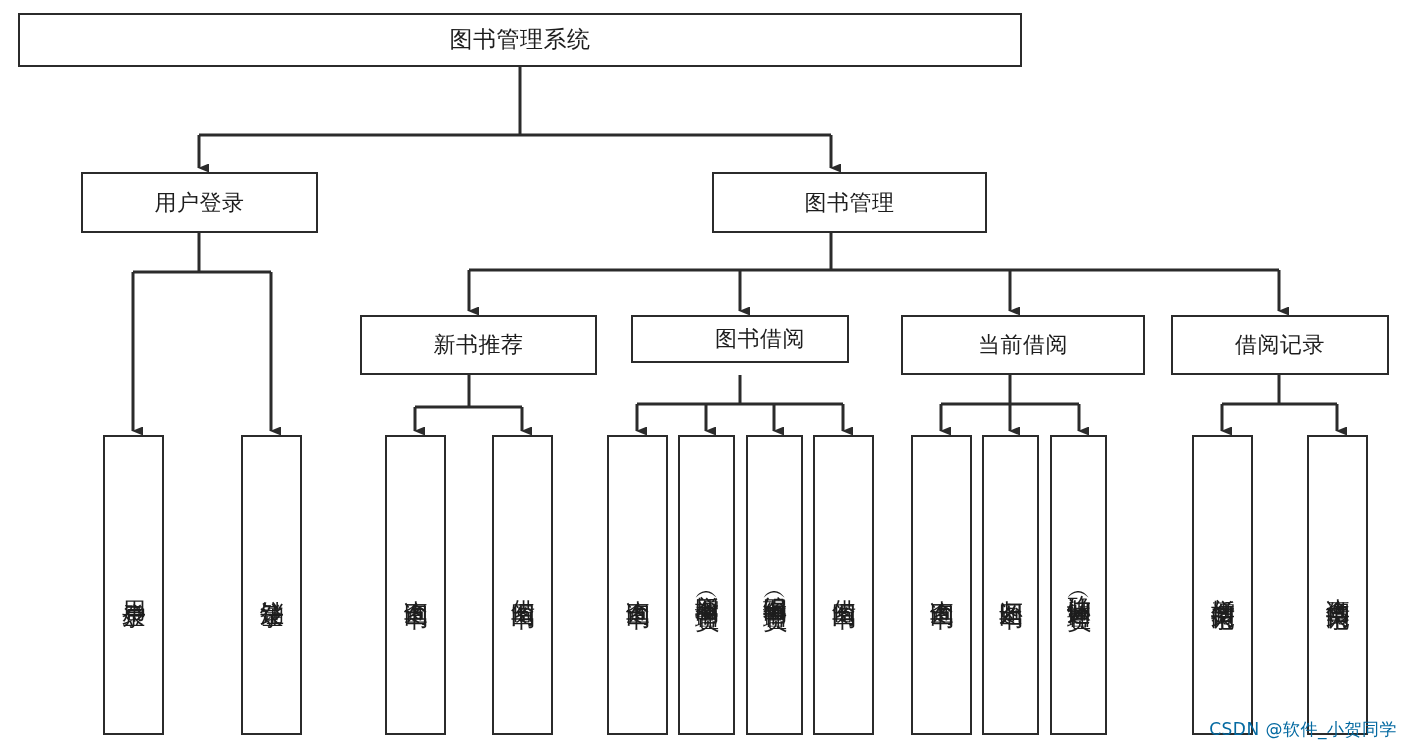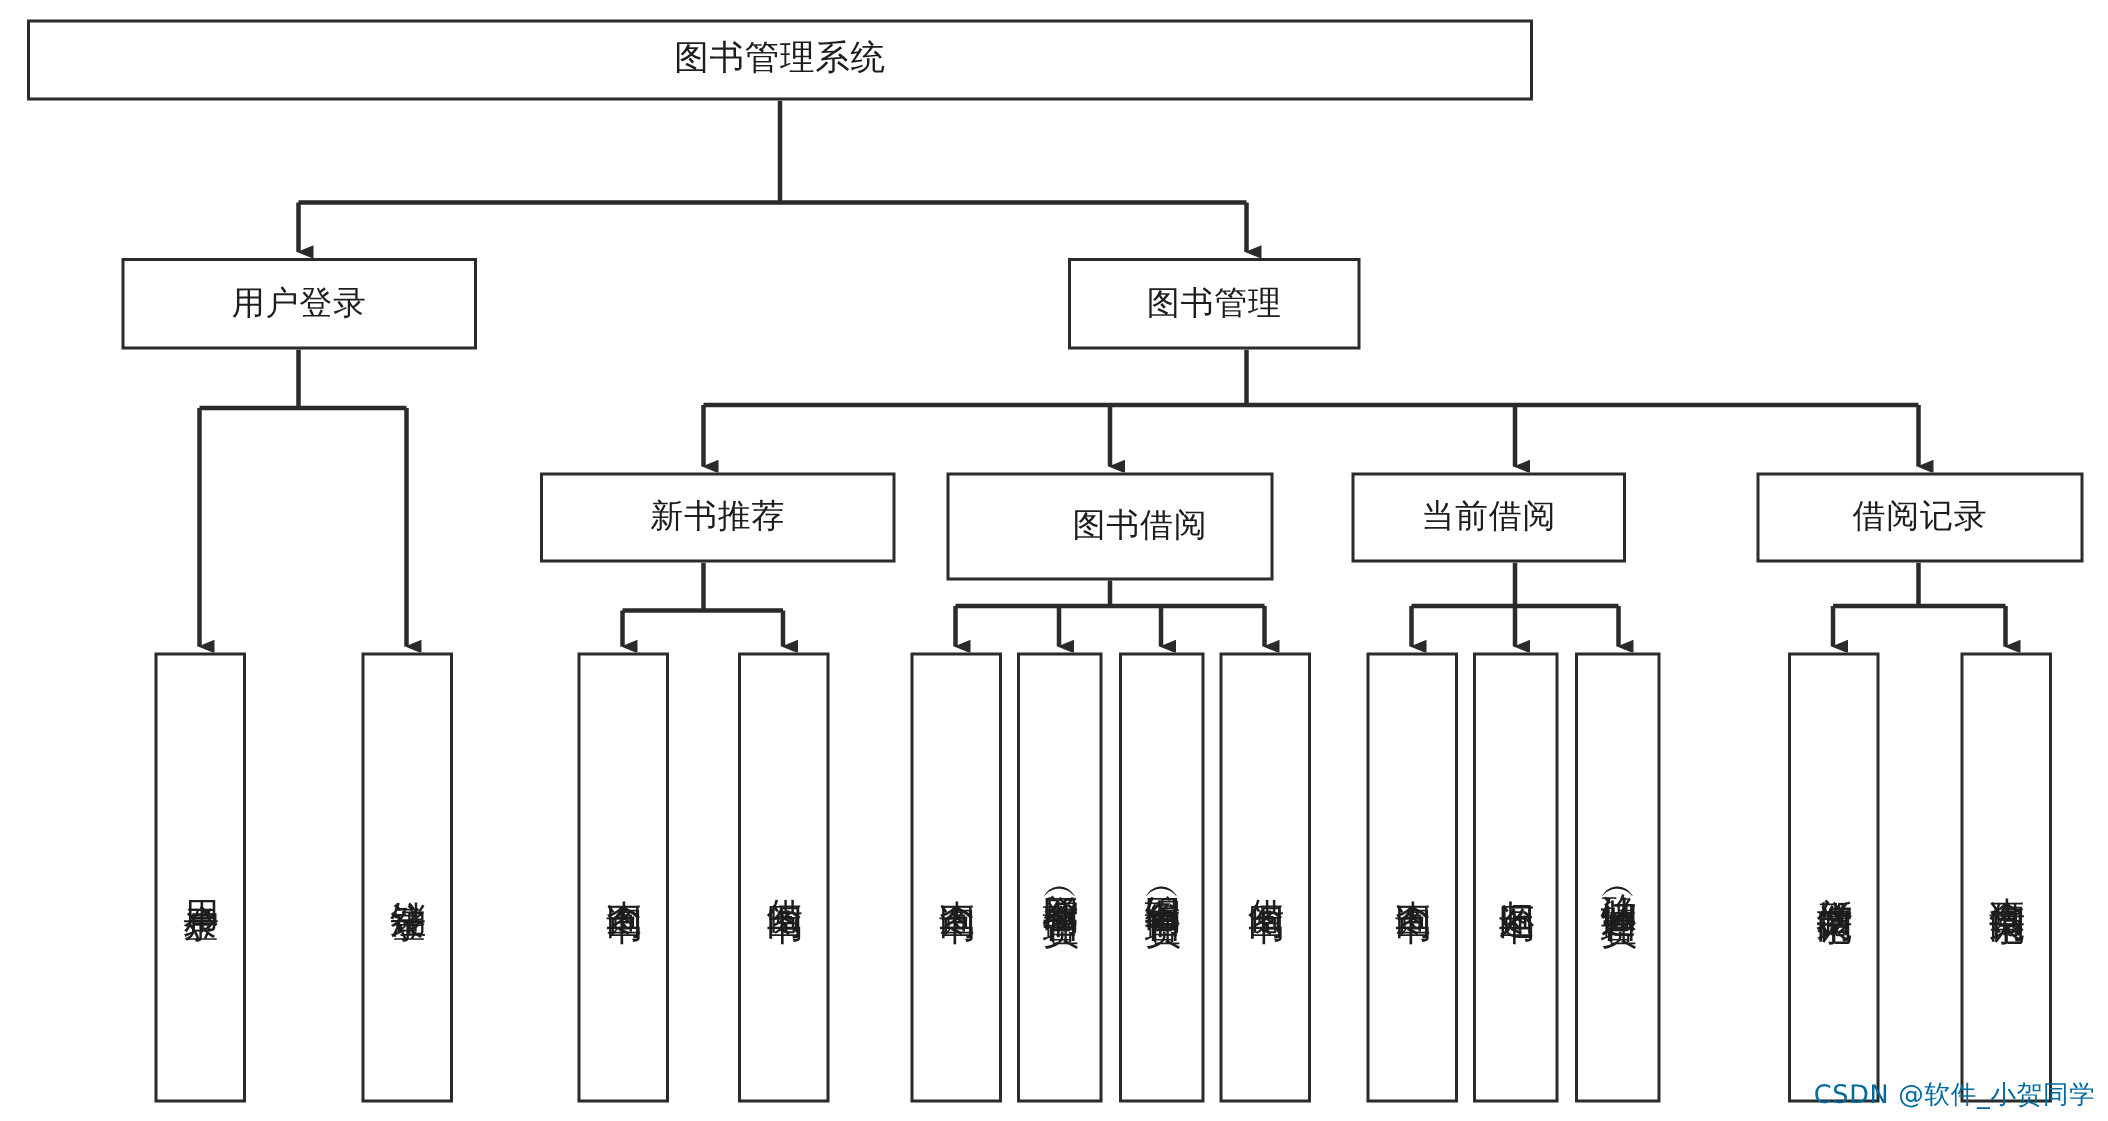--- a/index.html
+++ b/index.html
@@ -130,31 +130,31 @@
     </g>
   </svg>
 
   <div class="node root horizontal" style="left:18px; top:13px; width:1004px; height:54px;">
     <span class="node-label">图书管理系统</span>
   </div>
 
   <div class="node horizontal" style="left:81px; top:172px; width:237px; height:61px;">
     <span class="node-label">用户登录</span>
   </div>
-  <div class="node horizontal" style="left:712px; top:172px; width:195px; height:61px;">
+  <div class="node horizontal" style="left:712px; top:172px; width:275px; height:61px;">
     <span class="node-label">图书管理</span>
   </div>
 
   <div class="node horizontal" style="left:360px; top:315px; width:237px; height:60px;">
     <span class="node-label">新书推荐</span>
   </div>
-  <div class="node horizontal" style="left:631px; top:315px; width:218px; height:72px;padding-left:40px;">
+  <div class="node horizontal" style="left:631px; top:315px; width:218px; height:48px;padding-left:40px;">
     <span class="node-label">图书借阅</span>
   </div>
-  <div class="node horizontal" style="left:901px; top:315px; width:183px; height:60px;">
+  <div class="node horizontal" style="left:901px; top:315px; width:244px; height:60px;">
     <span class="node-label">当前借阅</span>
   </div>
   <div class="node horizontal" style="left:1171px; top:315px; width:218px; height:60px;">
     <span class="node-label">借阅记录</span>
   </div>
 
   <div class="node vertical" style="left:103px; top:435px; width:61px; height:300px;">
     <span class="node-label">用户登录</span>
   </div>
   <div class="node vertical" style="left:241px; top:435px; width:61px; height:300px;">

